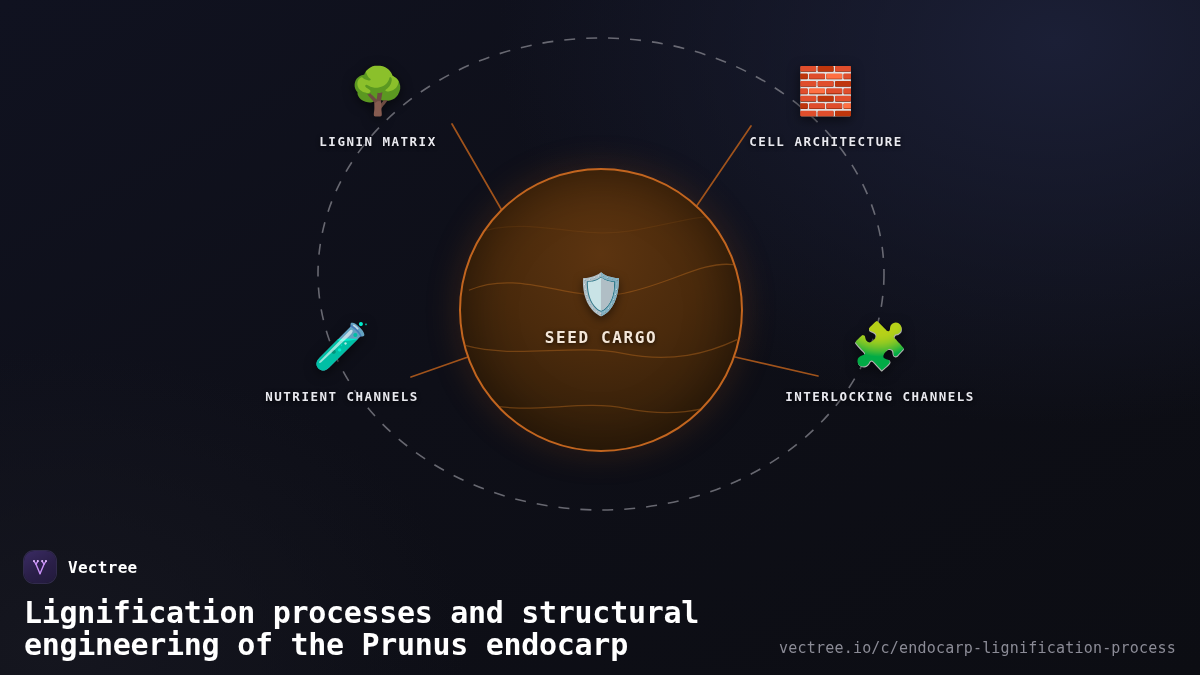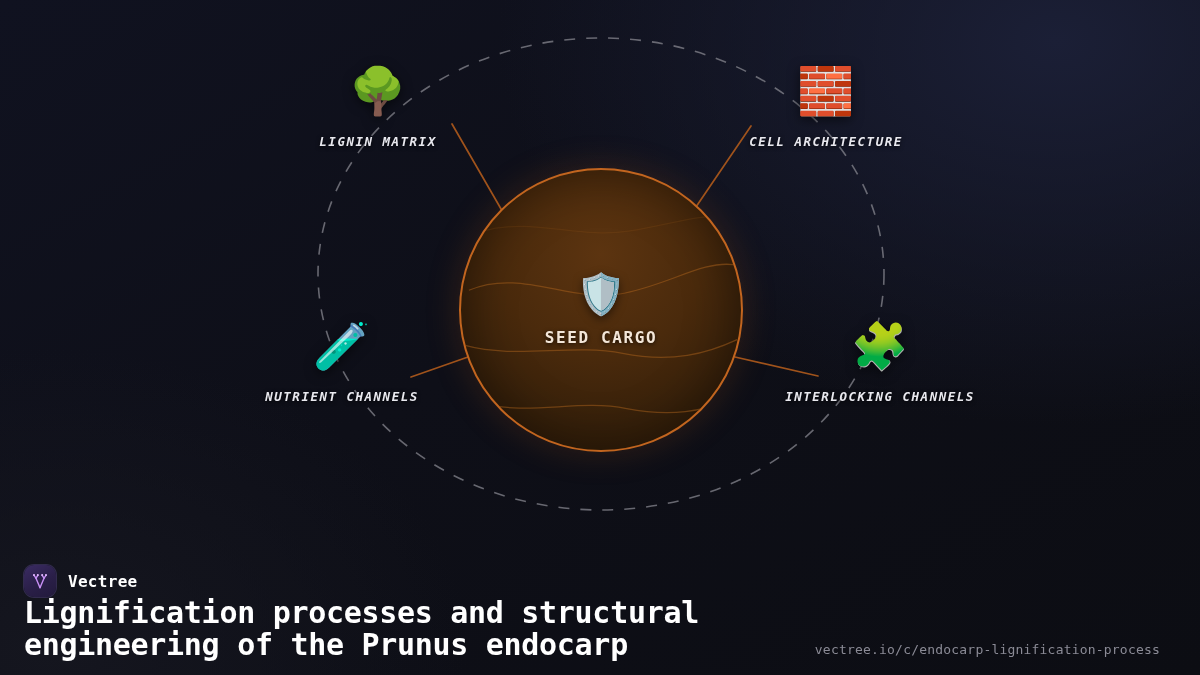--- a/index.html
+++ b/index.html
@@ -62,50 +62,50 @@
     white-space:nowrap;
   }
   .node-emoji {
     font-size:46px; line-height:1;
     font-family:"DejaVu Sans","Liberation Sans",sans-serif;
     filter:drop-shadow(0 3px 6px rgba(0,0,0,0.55));
   }
   .node-label {
     margin-top:20px;
     font-size:12.5px; letter-spacing:1.5px; font-weight:700;
-    color:#e9e9ef; text-shadow:0 1px 4px rgba(0,0,0,0.8);font-style:italic;
+    color:#e9e9ef; text-shadow:0 1px 4px rgba(0,0,0,0.8);
   }
   #node-0 { left:378px; top:108px; }
   #node-1 { left:826px; top:108px; }
   #node-2 { left:342px; top:363px; }
   #node-3 { left:880px; top:363px; }
 
   
   .footer {
     position:absolute; left:24px; bottom:14px; right:24px;
   }
-  .brand { display:flex; align-items:center; gap:12px; }
+  .brand { display:flex; align-items:center; gap:12px; margin-bottom:14px; }
   .brand-mark {
     width:32px; height:32px; border-radius:10px;
     background:linear-gradient(150deg,#3a2b63 0%,#2a1f48 55%,#221a3c 100%);
     display:flex; align-items:center; justify-content:center;
     box-shadow:0 0 0 1px rgba(140,110,220,0.25);
     flex:none;
   }
   .brand-name {
     font-size:16px; font-weight:700; color:#ffffff; letter-spacing:0.3px;
   }
   .headline {
     font-size:30px; line-height:1.06; font-weight:700;
     color:#ffffff; letter-spacing:-0.3px;
     max-width:820px;
   }
   .url {
-    position:absolute; right:16px; bottom:4px;
-    font-size:13px; color:#8b8b96; letter-spacing:0.2px;
+    position:absolute; right:0; bottom:4px;
+    font-size:15px; color:#8b8b96; letter-spacing:0.2px;
   }
 </style>
 </head>
 <body>
 
 <div id="stage">
 
   <svg id="diagram" viewBox="0 0 1200 675" preserveAspectRatio="none" aria-hidden="true">
 
     <ellipse cx="601" cy="274" rx="283" ry="236" fill="none" stroke="#8a8a93" stroke-width="1.6" stroke-dasharray="11 11" opacity="0.72"></ellipse>

